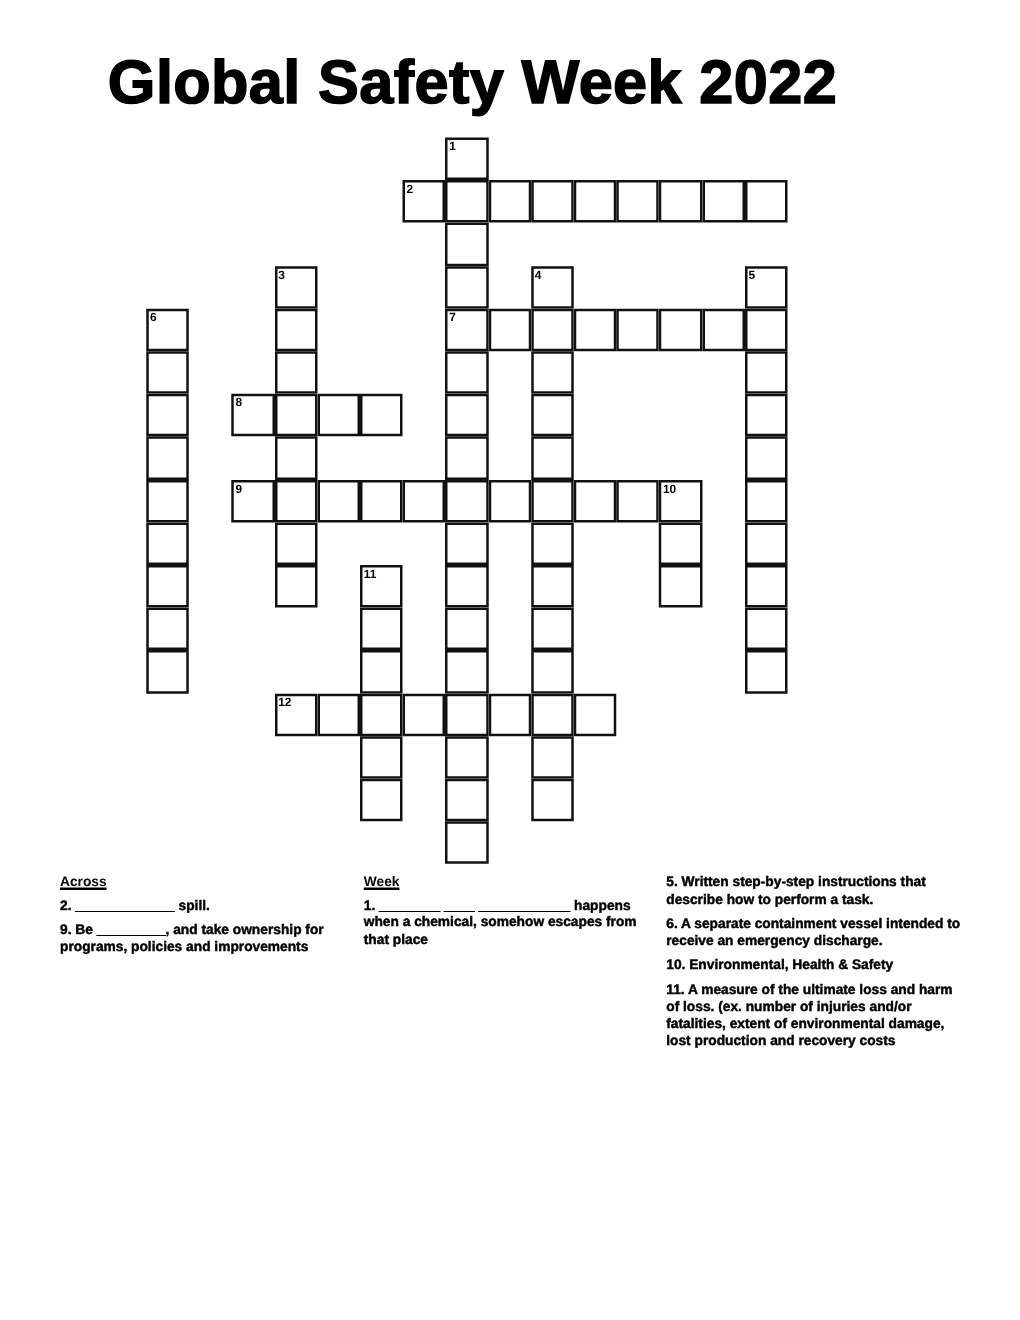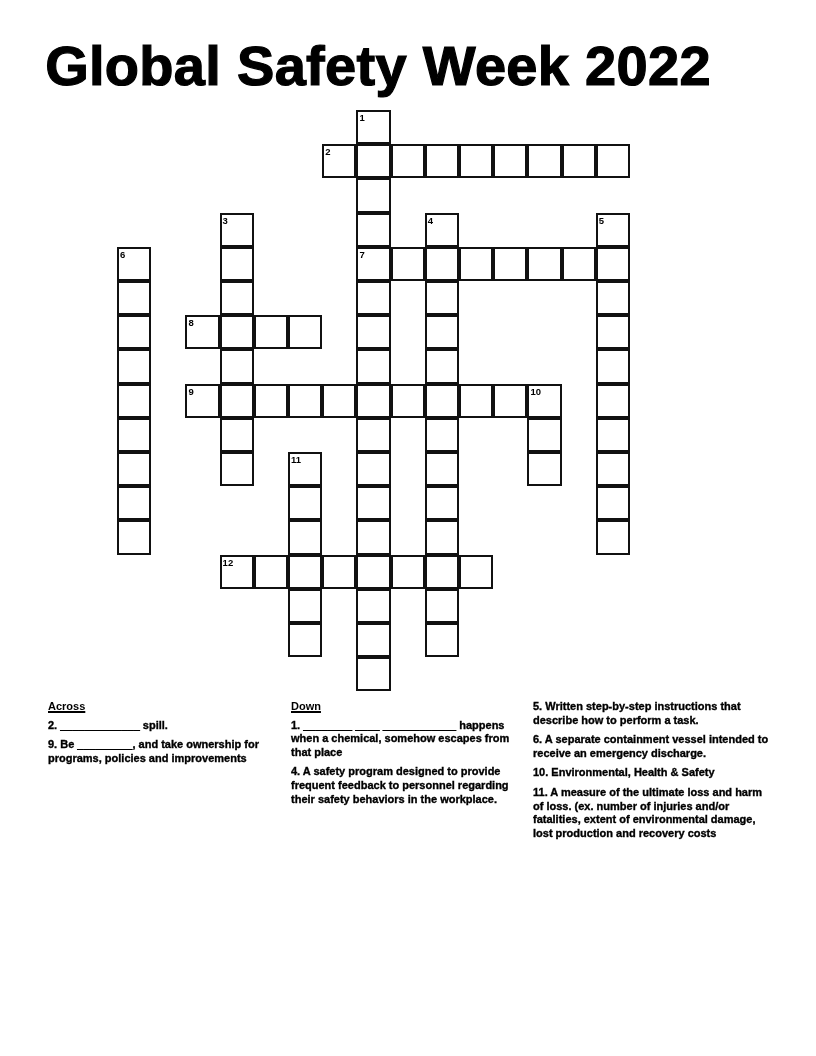--- a/index.html
+++ b/index.html
@@ -1,19 +1,19 @@
 <!DOCTYPE html>
 <html><head>
 <meta charset="utf-8">
 <style>
   html, body { margin: 0; padding: 0; background: #ffffff; }
   body { width: 816px; height: 1056px; position: relative; overflow: hidden; font-family: "Liberation Sans", "DejaVu Sans", sans-serif; color: #000; }
   .title {
     position: absolute; left: 0; top: 36px; width: 756px; text-align: center;
-    font-family: "Liberation Sans", sans-serif; font-weight: bold; font-size: 56px; letter-spacing: 0.3px;
+    font-family: "Liberation Sans", sans-serif; font-weight: bold; font-size: 49px; letter-spacing: 0.3px;
     line-height: 60px; color: #000;
     -webkit-text-stroke: 1.2px #000;
   }
   .grid { position: absolute; left: 0; top: 0; width: 816px; height: 700px; }
   .cell {
     position: absolute; width: 34.2px; height: 34.2px; box-sizing: border-box;
     border: 2px solid #111; background: #fff;
   }
   .cell .num {
     position: absolute; left: 1px; top: 0px; font-size: 9.5px; font-weight: bold; line-height: 11px;
@@ -152,23 +152,22 @@
     <div class="cell" style="left: 459px; top: 554.6px; border-color: rgb(17, 17, 17);"></div>
   </div>
 
 <div class="clues col-across">
   <div class="heading">Across</div>
   <div class="clue"><span>2.</span> <span>_____________ spill.</span></div>
   <div class="clue"><span>9.</span> <span>Be _________, and take ownership for programs, policies and improvements</span></div>
 </div>
 
 <div class="clues col-down">
-  <div class="heading">Down</div>
+  <div class="heading">Week</div>
   <div class="clue"><span>1.</span> <span>________ ____ ____________ happens when a chemical, somehow escapes from that place</span></div>
-  <div class="clue"><span>4.</span> <span>A safety program designed to provide frequent feedback to personnel regarding their safety behaviors in the workplace.</span></div>
 </div>
 
 <div class="clues col-down2">
   <div class="clue"><span>5.</span> <span>Written step-by-step instructions that describe how to perform a task.</span></div>
   <div class="clue"><span>6.</span> <span>A separate containment vessel intended to receive an emergency discharge.</span></div>
   <div class="clue"><span>10.</span> <span>Environmental, Health &amp; Safety</span></div>
   <div class="clue"><span>11.</span> <span>A measure of the ultimate loss and harm of loss. (ex. number of injuries and/or fatalities, extent of environmental damage, lost production and recovery costs</span></div>
 </div>
 
 </body></html>

